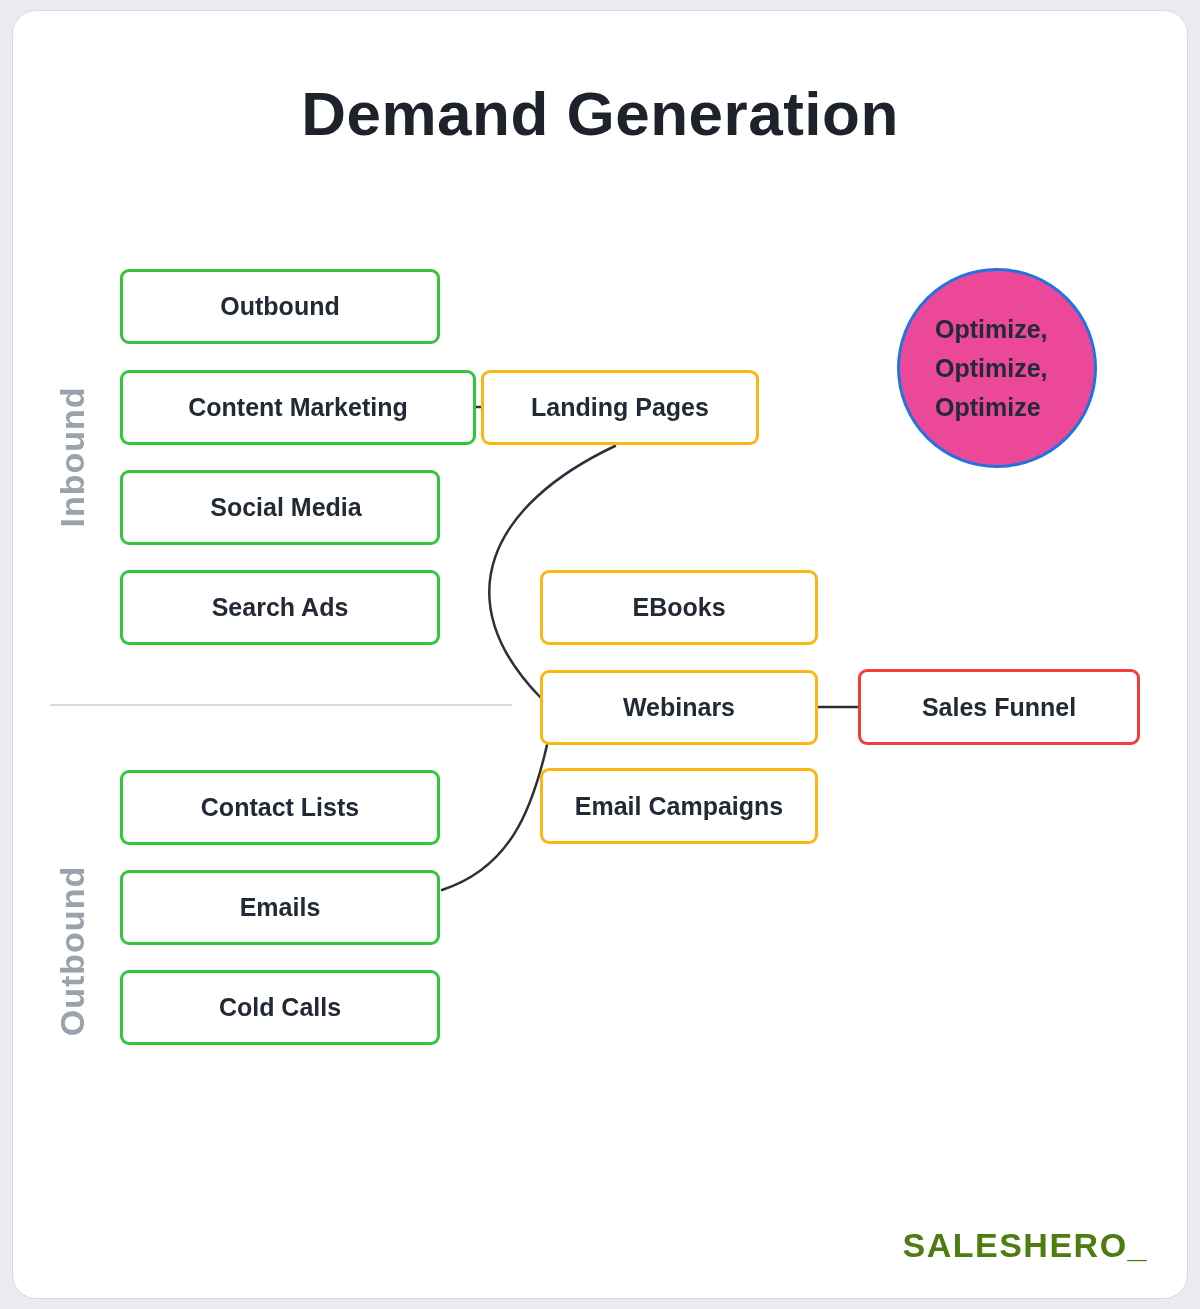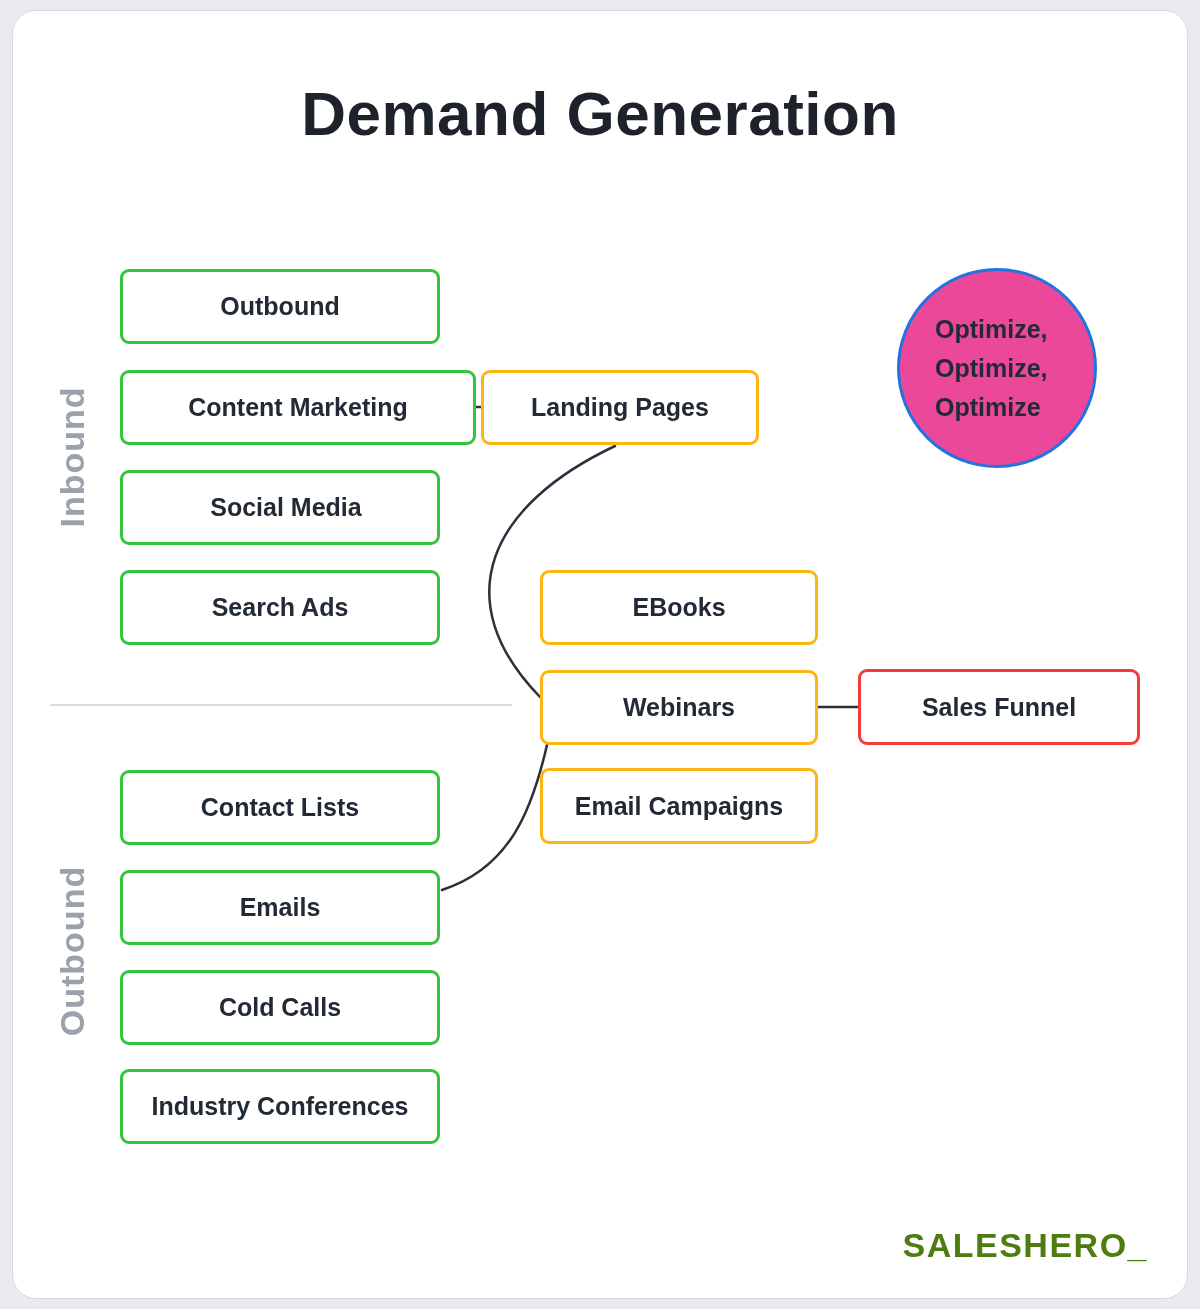--- a/index.html
+++ b/index.html
@@ -150,23 +150,20 @@
 
   <div class="node green" style="left:120px; top:770px; width:320px; height:75px;">
     <span>Contact Lists</span>
   </div>
   <div class="node green" style="left:120px; top:870px; width:320px; height:75px;">
     <span>Emails</span>
   </div>
   <div class="node green" style="left:120px; top:970px; width:320px; height:75px;">
     <span>Cold Calls</span>
   </div>
-  <div class="node green" style="left:120px; top:1069px; width:320px; height:75px;">
-    <span>Industry Conferences</span>
-  </div>
 
   <div class="node yellow" style="left:481px; top:370px; width:278px; height:75px;">
     <span>Landing Pages</span>
   </div>
   <div class="node yellow" style="left:540px; top:570px; width:278px; height:75px;">
     <span>EBooks</span>
   </div>
   <div class="node yellow" style="left:540px; top:670px; width:278px; height:75px;">
     <span>Webinars</span>
   </div>

